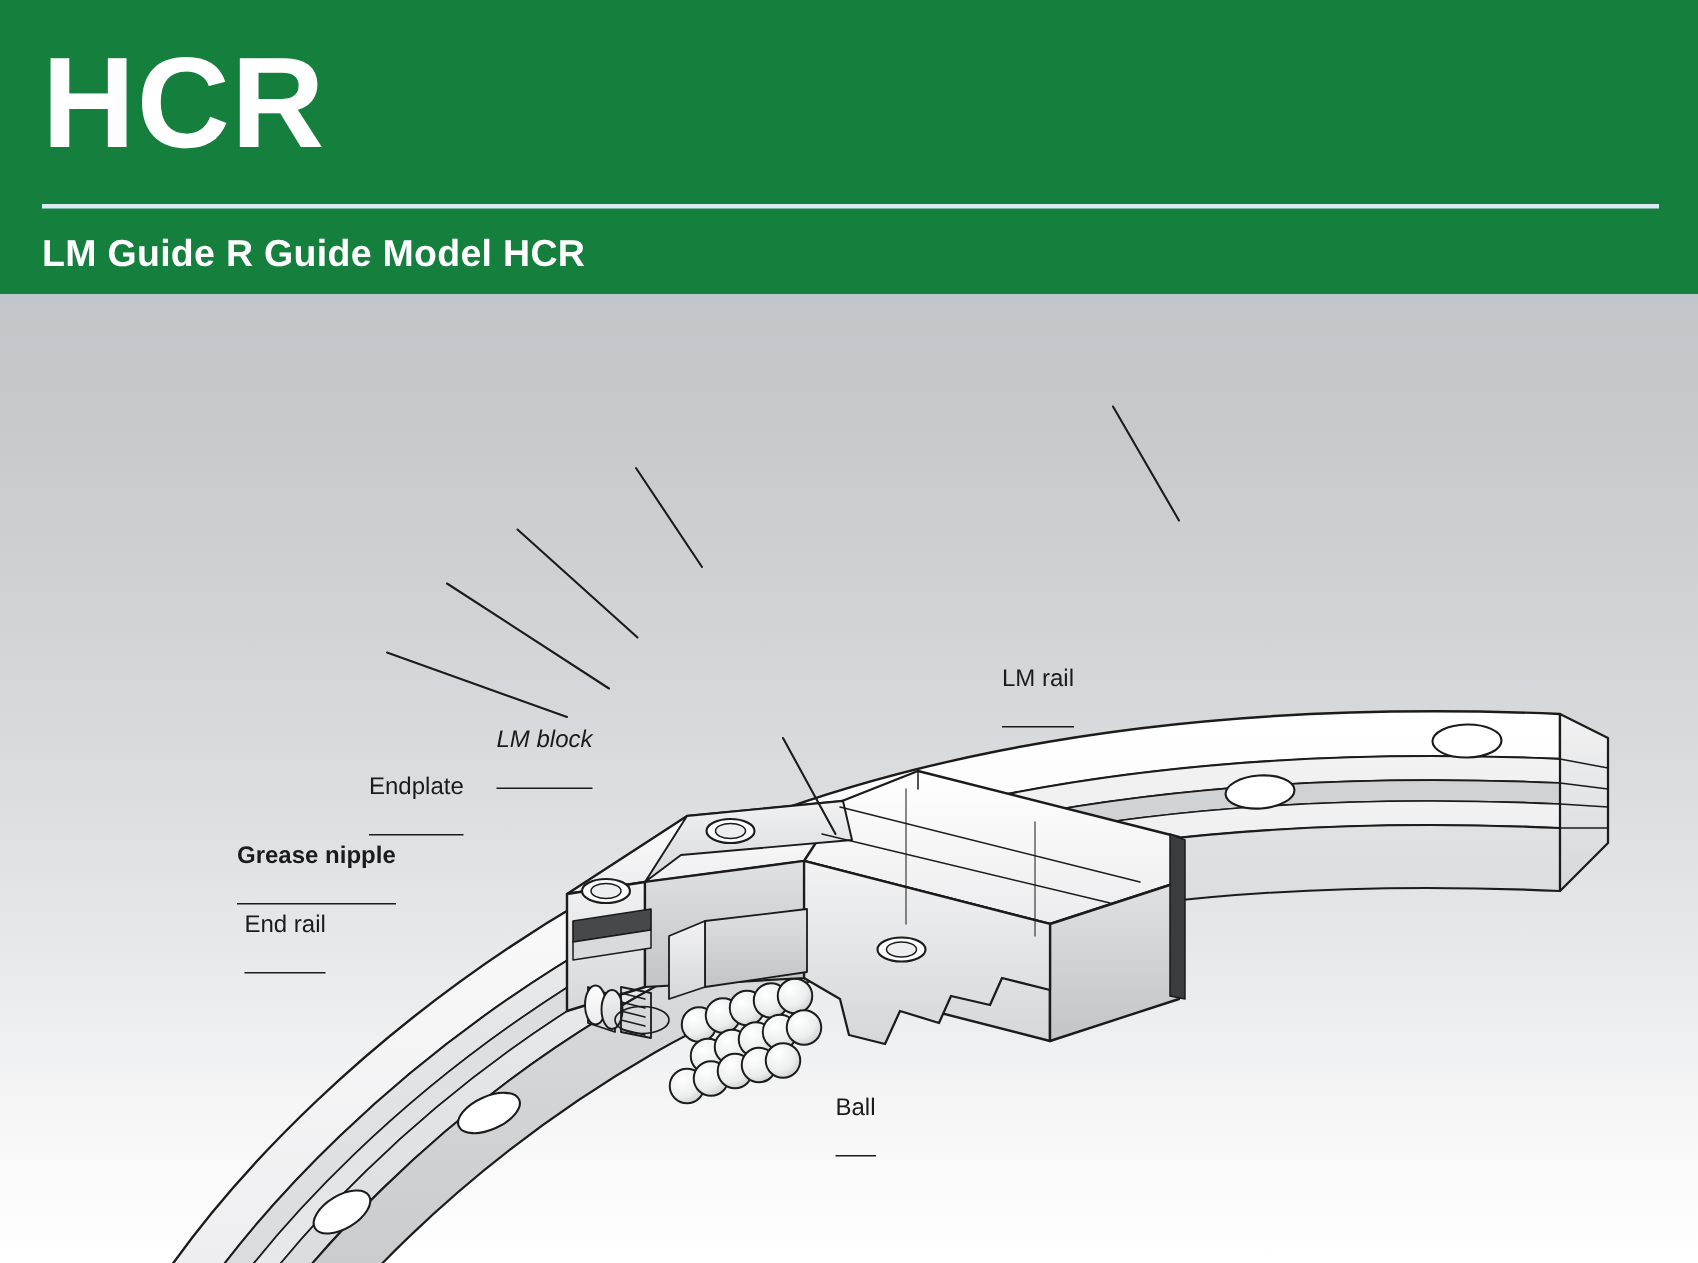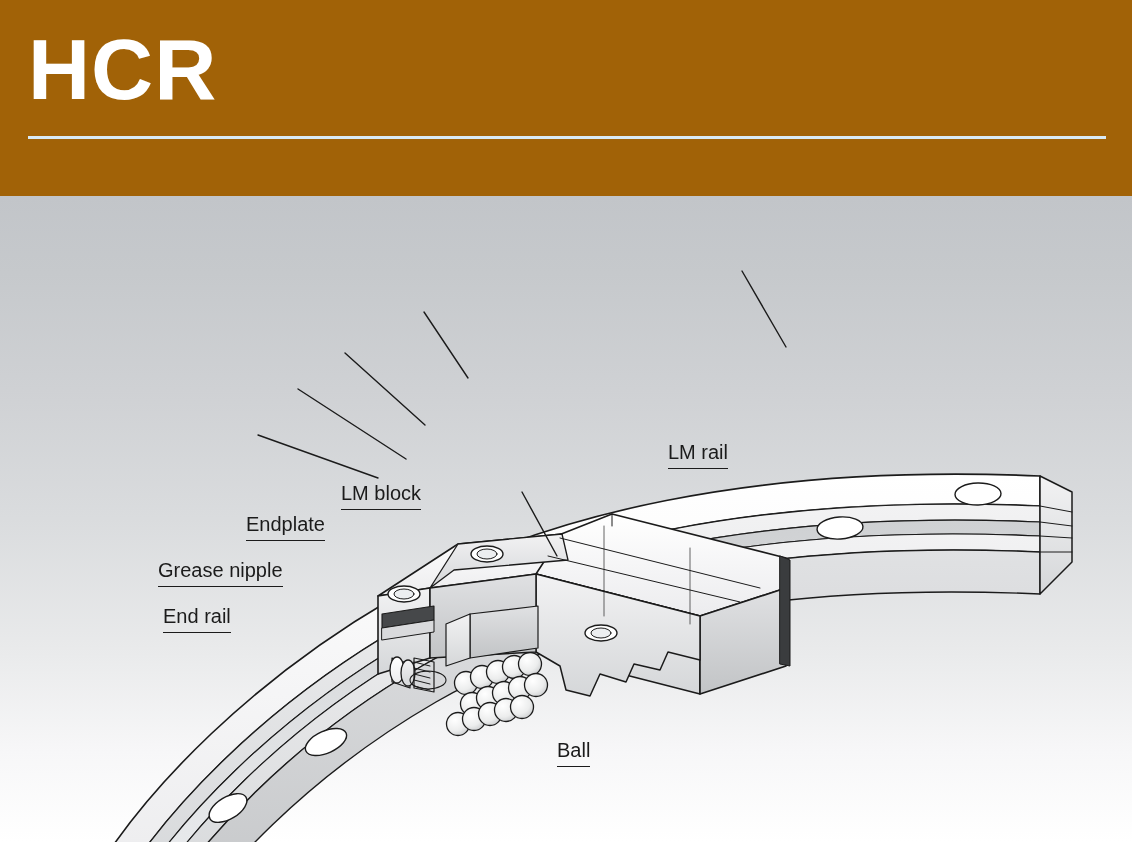--- a/index.html
+++ b/index.html
@@ -7,21 +7,21 @@
     width:1132px;height:842px;
     background:#ffffff;
     font-family:"Liberation Sans", sans-serif;
     overflow:hidden;
   }
   #page{position:relative;width:1132px;height:842px;}
 
   
   .header{
     position:absolute;left:0;top:0;width:1132px;height:196px;
-    background:#a16207;
+    background:#15803d;
   }
   .header-title{
     position:absolute;left:28px;top:21px;
     font-size:86px;line-height:96px;font-weight:bold;
     color:#ffffff;letter-spacing:1px;
   }
   .header-rule{
     position:absolute;left:28px;top:136px;width:1078px;height:3px;
     background:#d9eaf5;
   }
@@ -42,35 +42,36 @@
        #e9eaeb 70%,
        #f7f7f8 86%,
        #ffffff 100%);
     overflow:hidden;
   }
   .figure svg{display:block;}
 
   
   .label{
     position:absolute;
-    font-size:20px;line-height:25px;
+    font-size:16px;line-height:25px;
     color:#1b1b1b;
     white-space:nowrap;
-    padding-bottom:3px;
+    padding-bottom:19px;
     border-bottom:1.6px solid #1b1b1b;
   }
 </style>
 </head>
 <body>
 
 <div id="page">
 
   <div class="header">
     <div class="header-title">HCR</div>
     <div class="header-rule"></div>
+    <div class="header-subtitle">LM Guide R Guide Model HCR</div>
   </div>
 
   <div class="figure">
 
     <svg width="1132" height="646" viewBox="0 0 1132 646">
       <defs>
         <linearGradient id="gTop" x1="0" y1="0" x2="0" y2="1">
           <stop offset="0%" stop-color="#ffffff"></stop>
           <stop offset="100%" stop-color="#ececee"></stop>
         </linearGradient>
@@ -250,24 +251,24 @@
           <path d="M345,157 L425,229"></path>
           <path d="M298,193 L406,263"></path>
           <path d="M258,239 L378,282"></path>
           <path d="M557,360 L522,296"></path>
         </g>
       </g>
     </svg>
 
     <div class="label" style="left:668px;top:244px;">LM rail</div>
 
-    <div class="label" style="left:341px;top:285px;">LM block</div>
+    <div class="label" style="left:331px;top:285px;font-style:italic;">LM block</div>
 
     <div class="label" style="left:246px;top:316px;">Endplate</div>
 
-    <div class="label" style="left:158px;top:362px;">Grease nipple</div>
+    <div class="label" style="left:158px;top:362px;font-weight:bold;">Grease nipple</div>
 
     <div class="label" style="left:163px;top:408px;">End rail</div>
 
-    <div class="label" style="left:557px;top:542px;">Ball</div>
+    <div class="label" style="left:557px;top:530px;">Ball</div>
 
   </div>
 </div>
 
 </body></html>

